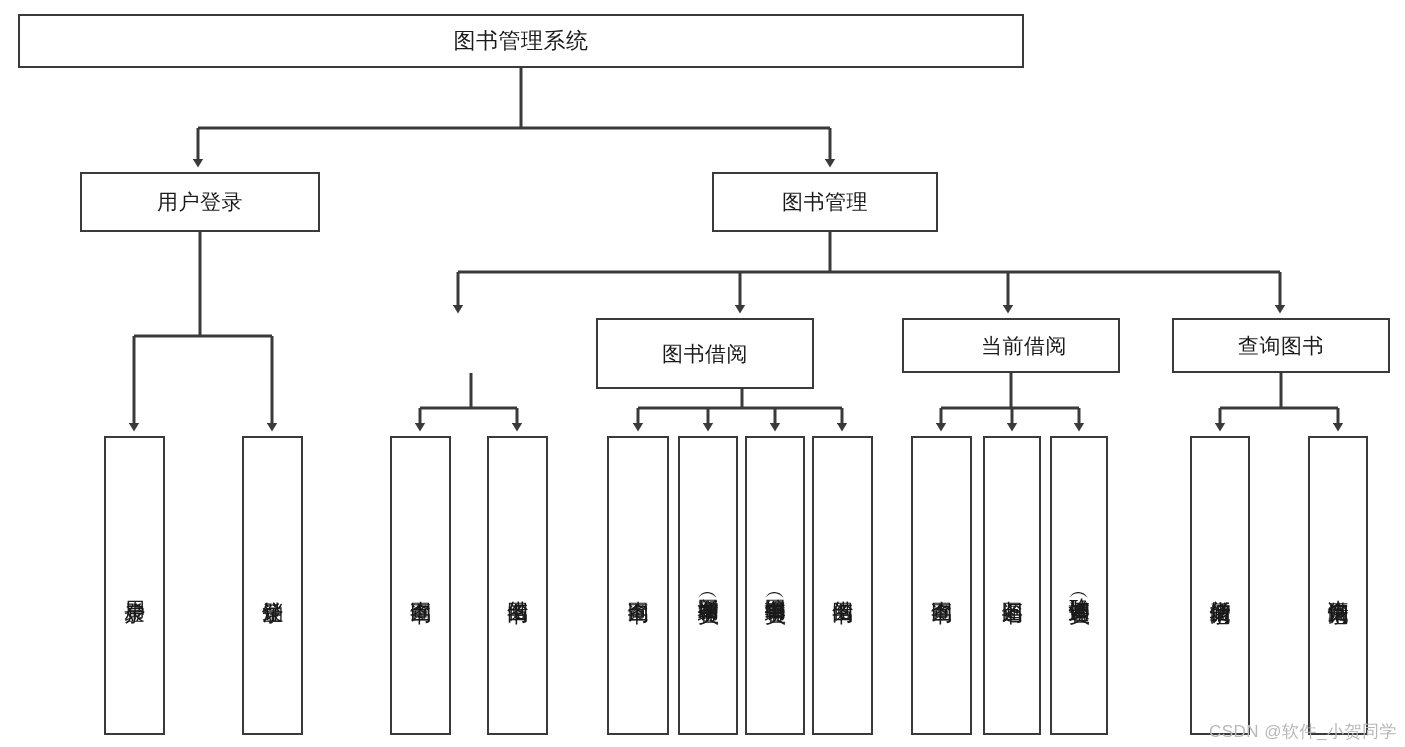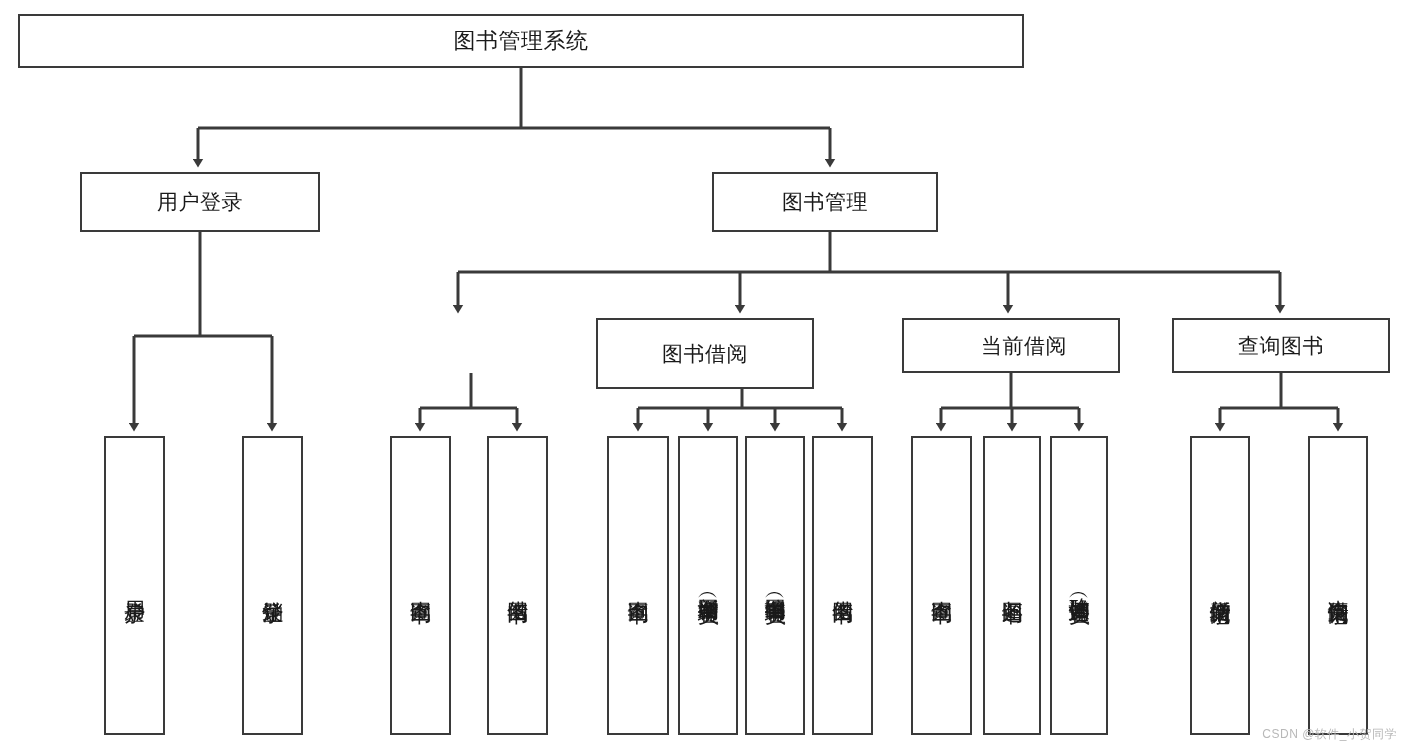--- a/index.html
+++ b/index.html
@@ -55,21 +55,21 @@
     text-orientation: upright;
     display: block;
   }
   .node.root {
     font-size: 22px;
   }
   #watermark {
     position: absolute;
     right: 8px;
     bottom: 4px;
-    font-size: 12px;
+    font-size: 17px;
     color: #b8b8b8;
     z-index: 5;
     white-space: nowrap;
     letter-spacing: 0.5px;
   }
 </style>
 </head>
 <body>
 
 <div id="canvas">

